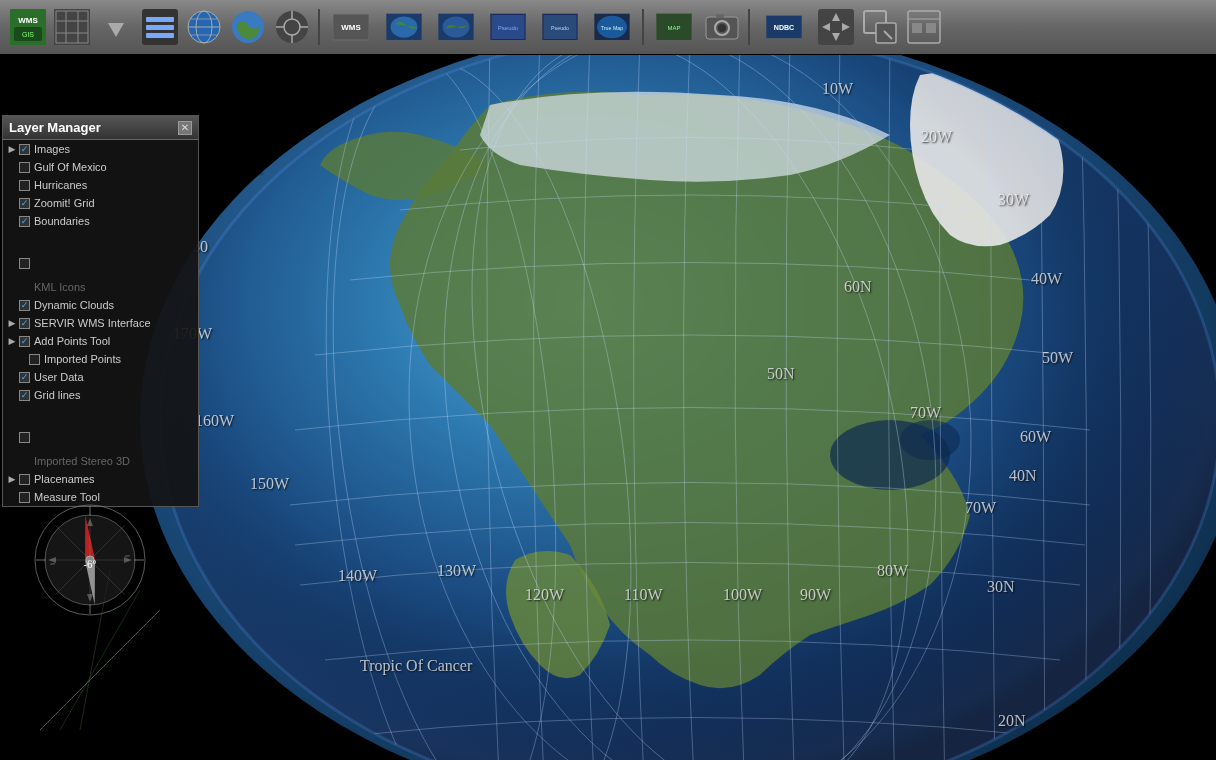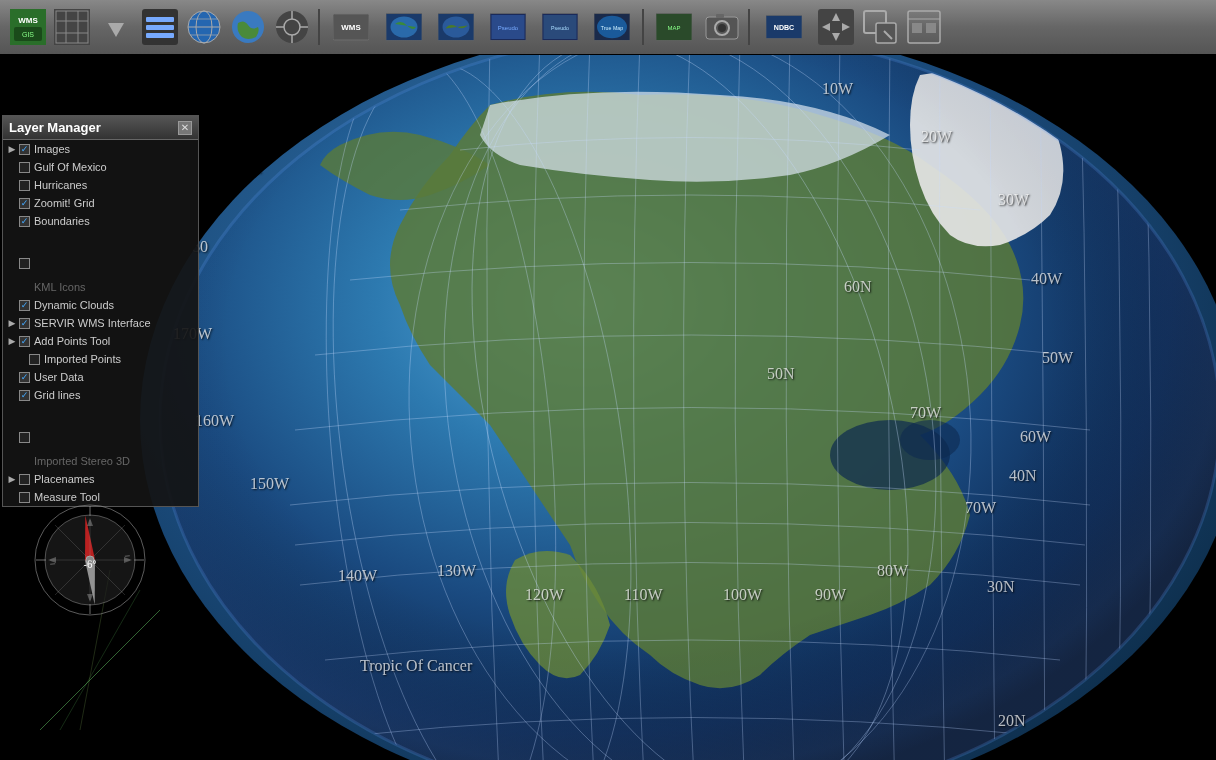--- a/index.html
+++ b/index.html
@@ -550,21 +550,21 @@
     <div class="geo-label" style="top:17%;left:8%;">170E</div>
     <div class="geo-label" style="top:27%;left:4%;">180</div>
     <div class="geo-label" style="top:38%;left:3%;">170W</div>
     <div class="geo-label" style="top:49%;left:5%;">160W</div>
     <div class="geo-label" style="top:57%;left:10%;">150W</div>
     <div class="geo-label" style="top:63%;left:18%;margin-top:44px;">140W</div>
     <div class="geo-label" style="top:68%;left:27%;">130W</div>
     <div class="geo-label" style="top:71%;left:35%;">120W</div>
     <div class="geo-label" style="top:71%;left:44%;">110W</div>
     <div class="geo-label" style="top:71%;left:53%;text-align:right;">100W</div>
-    <div class="geo-label" style="top:71%;left:60%;margin-left:15px;">90W</div>
+    <div class="geo-label" style="top:71%;left:60%;">90W</div>
     <div class="geo-label" style="top:68%;left:67%;">80W</div>
     <div class="geo-label" style="top:60%;left:75%;">70W</div>
     <div class="geo-label" style="top:51%;left:80%;">60W</div>
     <div class="geo-label" style="top:41%;left:82%;">50W</div>
     <div class="geo-label" style="top:31%;left:81%;">40W</div>
     <div class="geo-label" style="top:21%;left:78%;">30W</div>
     <div class="geo-label" style="top:13%;left:71%;">20W</div>
     <div class="geo-label" style="top:7%;left:62%;">10W</div>
     <div class="geo-label" style="top:43%;left:57%;">50N</div>
     <div class="geo-label" style="top:32%;left:64%;">60N</div>

